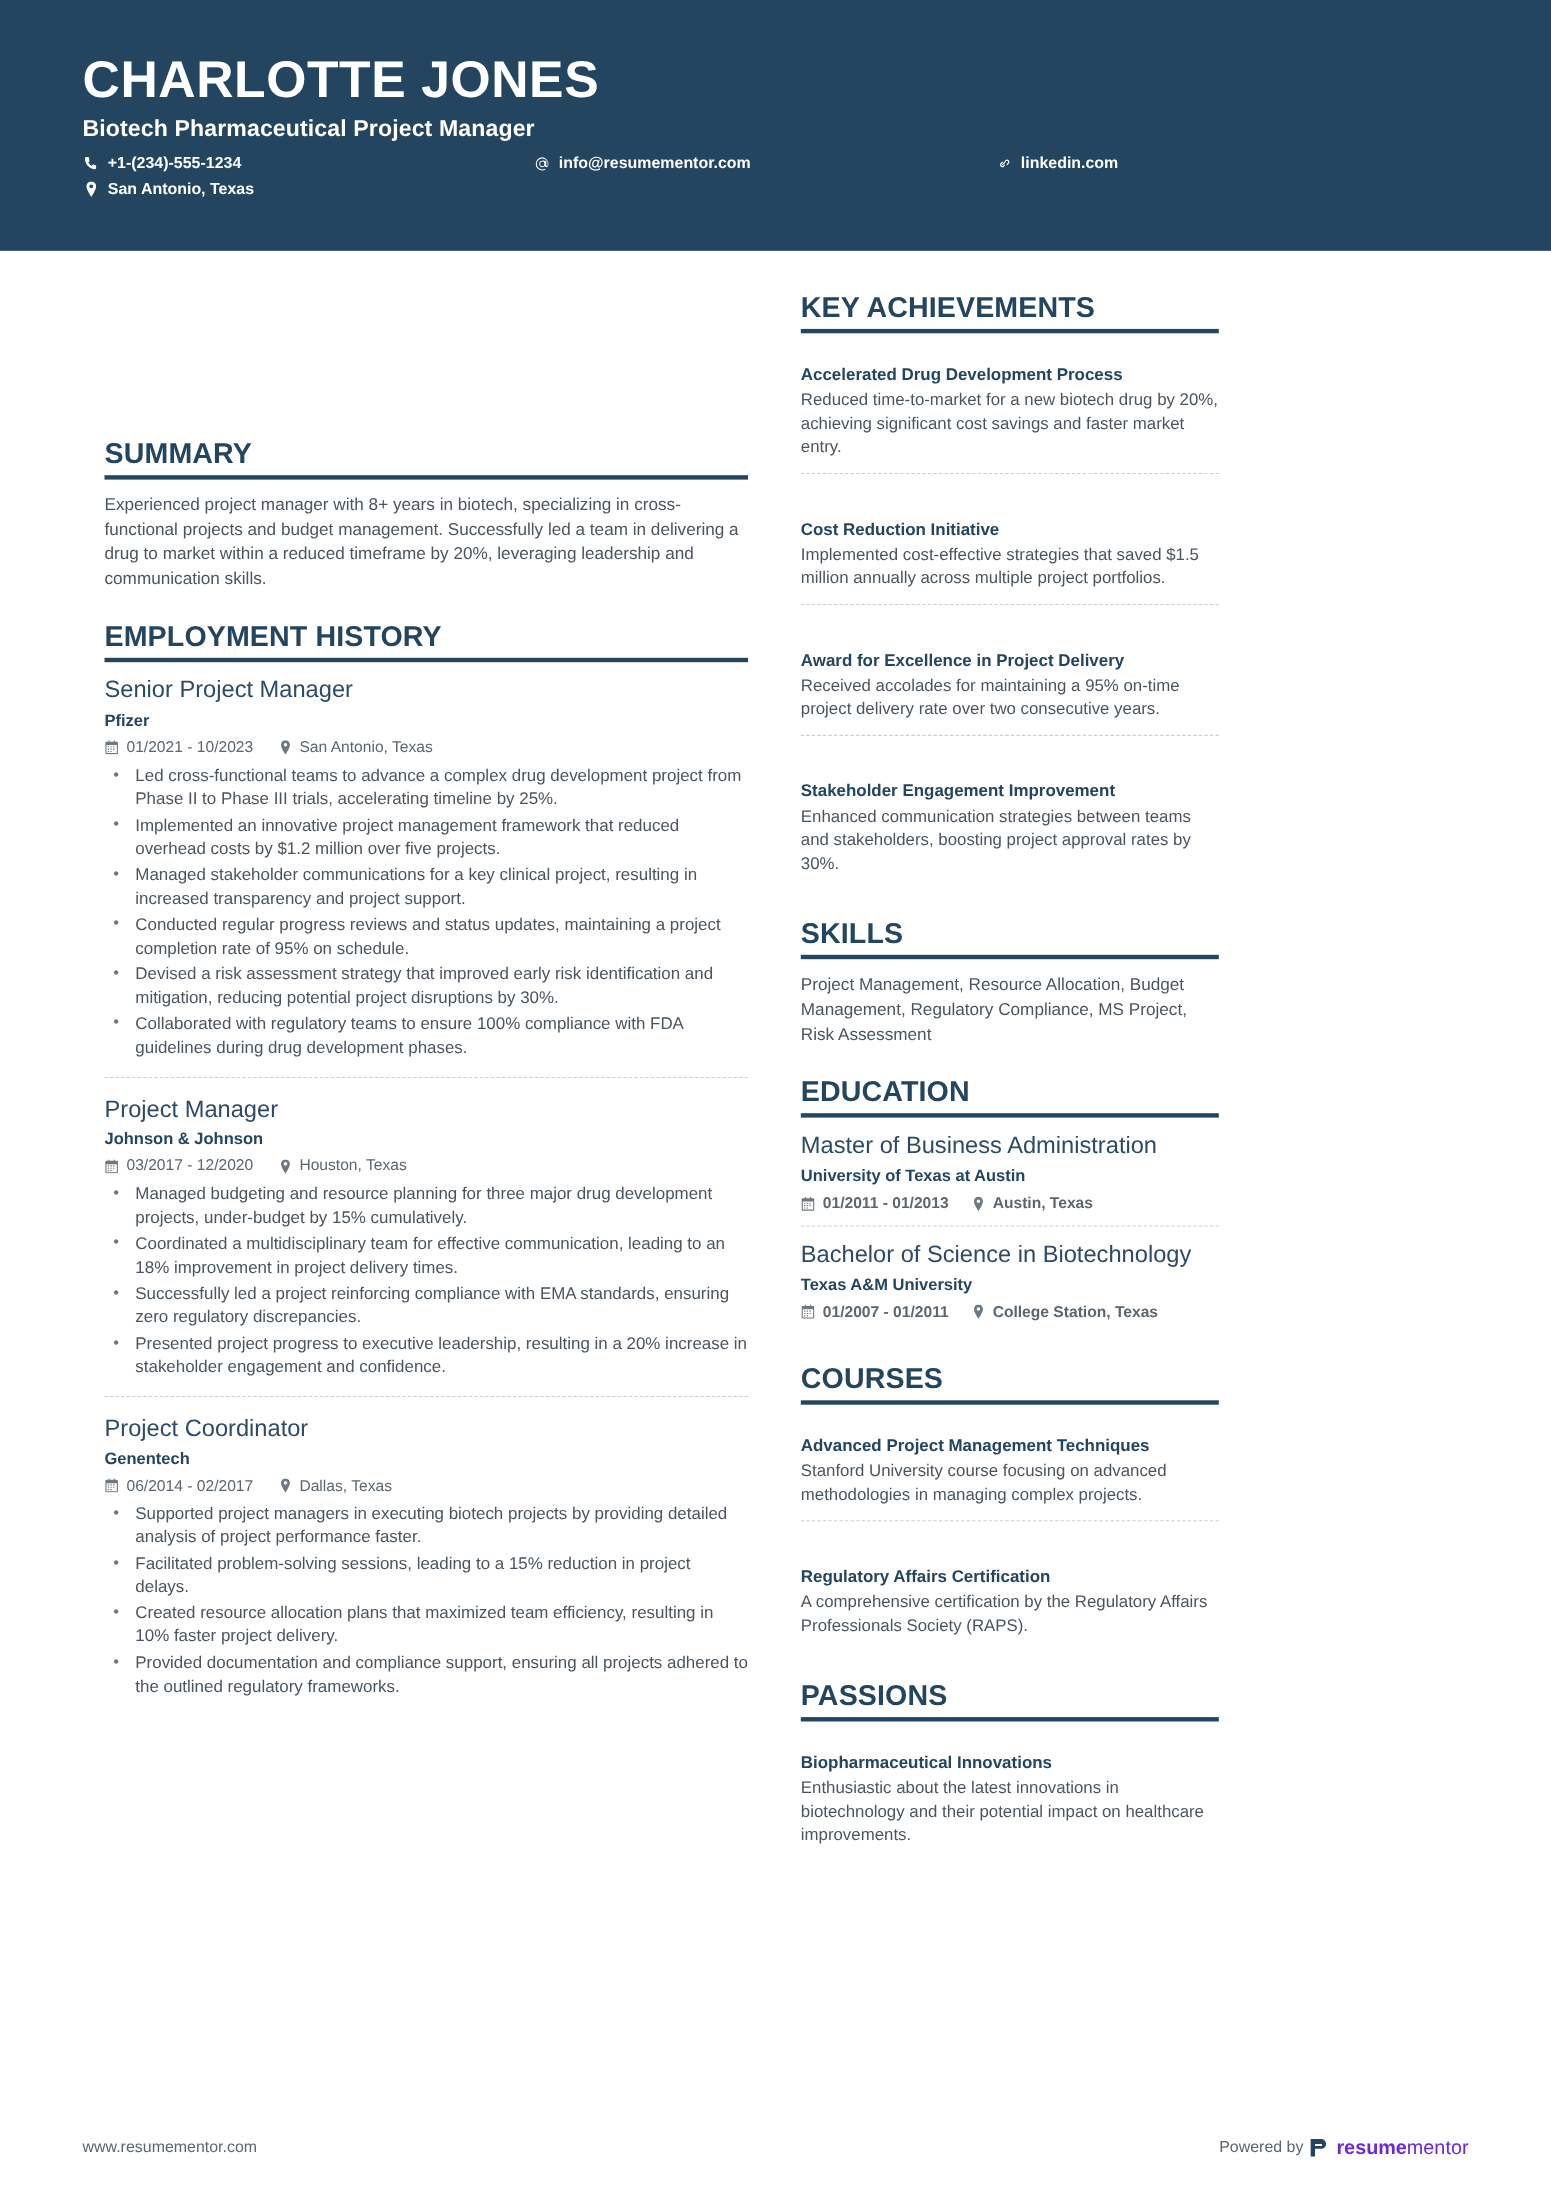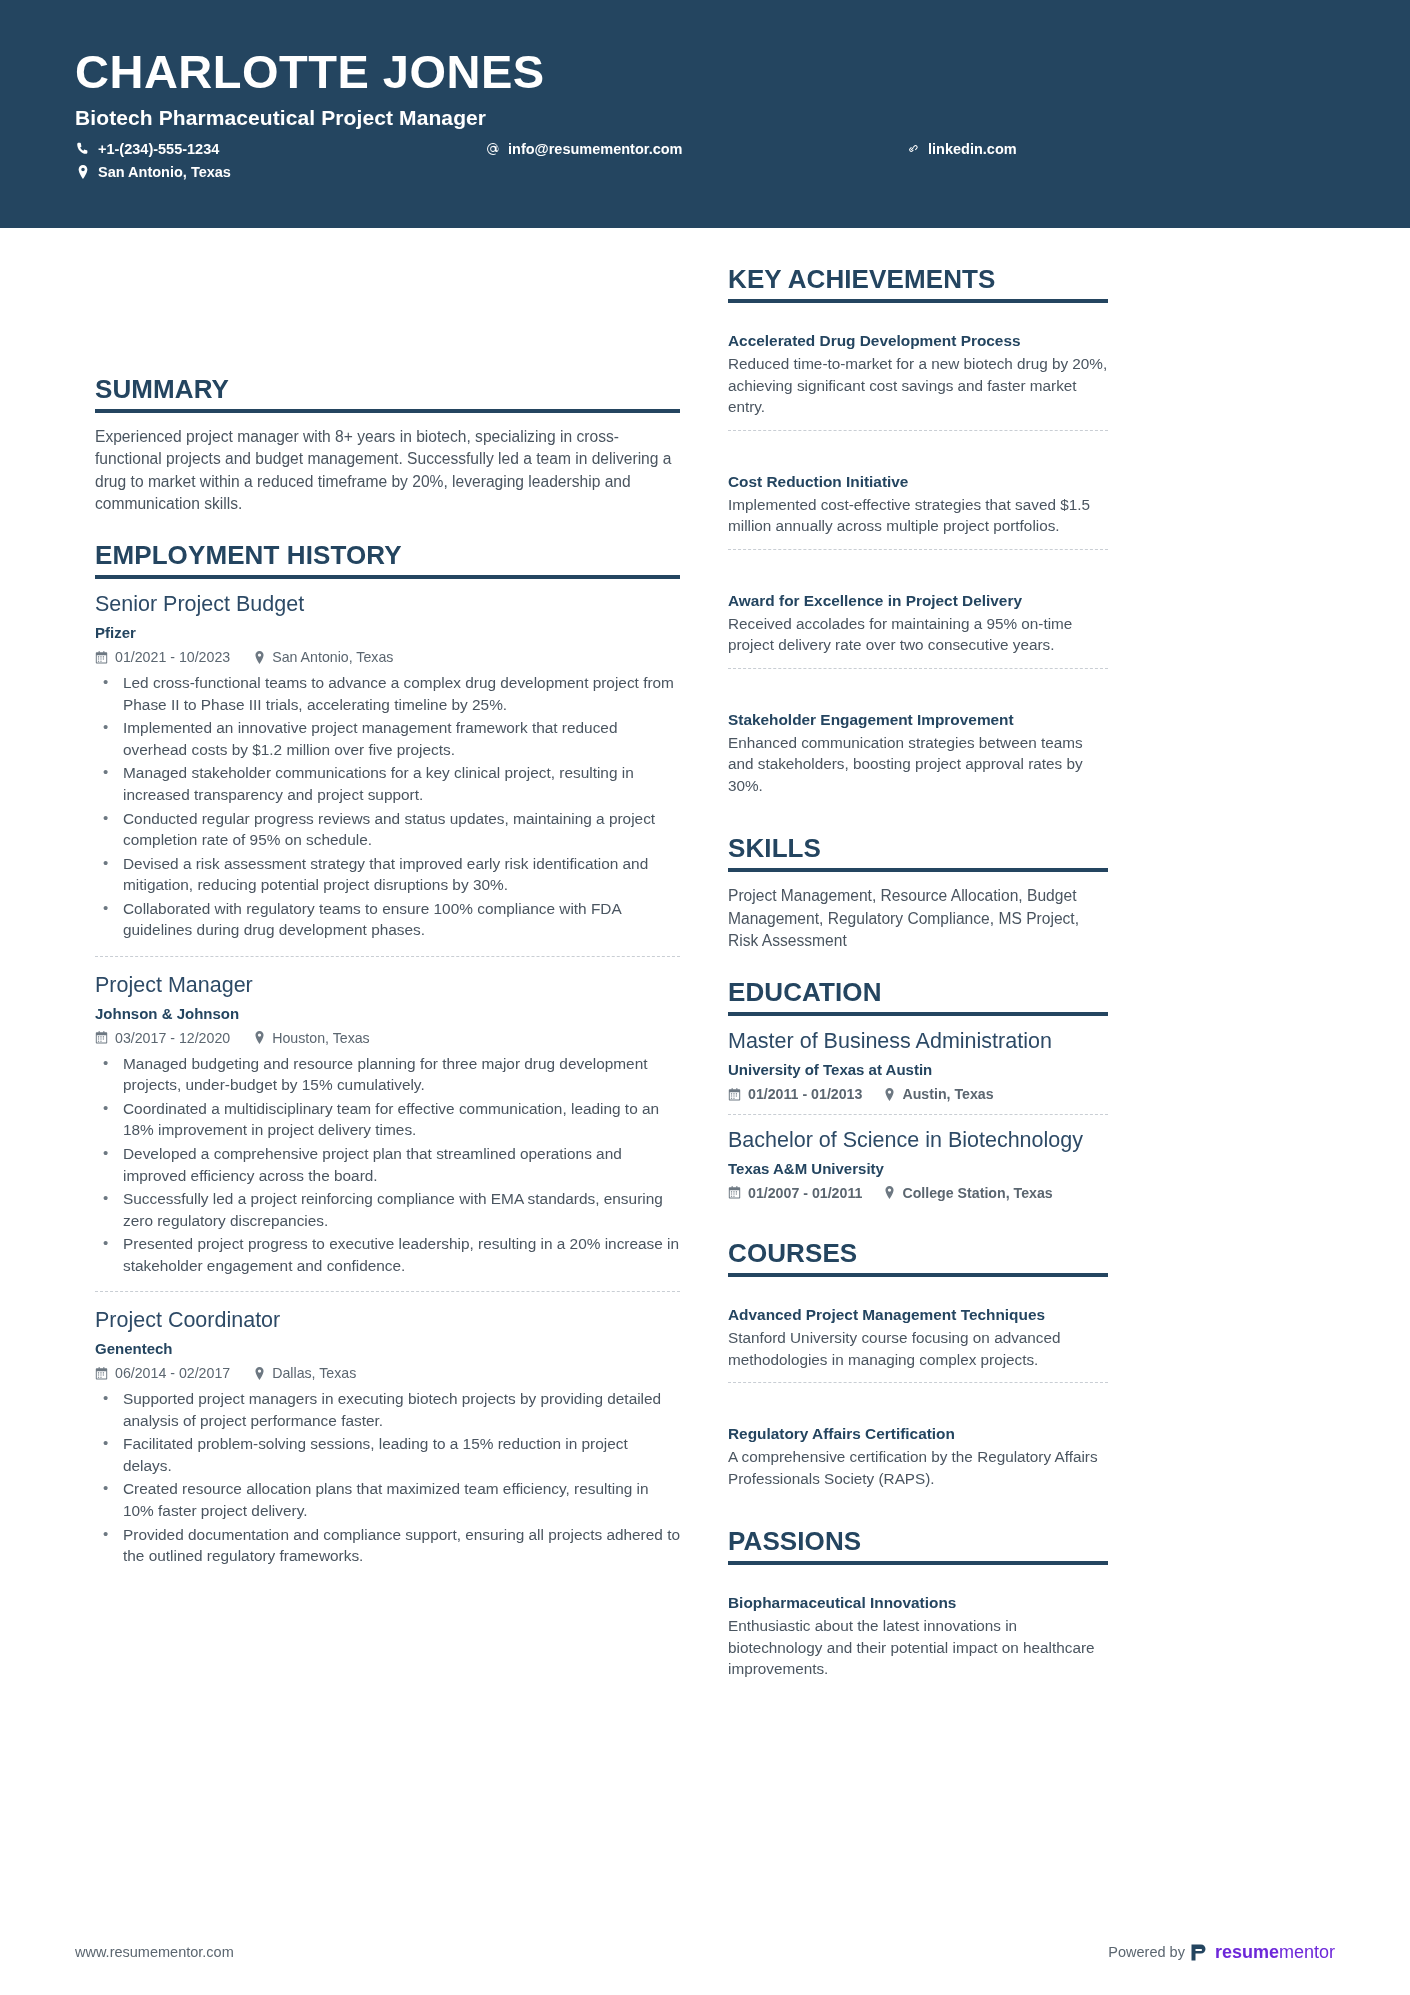--- a/index.html
+++ b/index.html
@@ -250,21 +250,21 @@
           <p class="para">Experienced project manager with 8+ years in biotech, specializing in cross-functional projects and budget management. Successfully led a team in delivering a drug to market within a reduced timeframe by 20%, leveraging leadership and communication skills.</p>
         </div>
       </div>
 
       <div class="sec">
         <div class="sec-title">EMPLOYMENT HISTORY</div>
         <div class="sec-rule"></div>
         <div class="sec-body">
 
           <div class="job">
-            <div class="job-title">Senior Project Budget</div>
+            <div class="job-title">Senior Project Manager</div>
             <div class="job-company">Pfizer</div>
             <div class="job-meta">
               <span class="meta-item">
                 <span>
                     <svg width="13" height="13" viewBox="0 0 16 16">
                       <path d="M4.5 0v1.5H2A1 1 0 0 0 1 2.5v12A1 1 0 0 0 2 15.5h12a1 1 0 0 0 1-1v-12a1 1 0 0 0-1-1h-2.5V0h-1.2v1.5H5.7V0H4.5zM2.2 5.3h11.6v9H2.2v-9zm1.4 1.3v1.3h1.5V6.6H3.6zm3 0v1.3h1.5V6.6H6.6zm3 0v1.3h1.5V6.6H9.6zm-6 2.7v1.3h1.5V9.3H3.6zm3 0v1.3h1.5V9.3H6.6zm3 0v1.3h1.5V9.3H9.6zm-6 2.6v1.3h1.5v-1.3H3.6zm3 0v1.3h1.5v-1.3H6.6z"></path>
                     </svg>
                   </span>
                 <span>01/2021 - 10/2023</span>
               </span>
@@ -304,21 +304,20 @@
                     <svg width="11" height="13" viewBox="0 0 12 16">
                       <path d="M6 0C3.2 0 1 2.2 1 5c0 3.8 5 11 5 11s5-7.2 5-11c0-2.8-2.2-5-5-5zm0 7a2 2 0 1 1 0-4 2 2 0 0 1 0 4z"></path>
                     </svg>
                   </span>
                 <span>Houston, Texas</span>
               </span>
             </div>
             <ul class="bullets">
               <li>Managed budgeting and resource planning for three major drug development projects, under-budget by 15% cumulatively.</li>
               <li>Coordinated a multidisciplinary team for effective communication, leading to an 18% improvement in project delivery times.</li>
-              <li>Developed a comprehensive project plan that streamlined operations and improved efficiency across the board.</li>
               <li>Successfully led a project reinforcing compliance with EMA standards, ensuring zero regulatory discrepancies.</li>
               <li>Presented project progress to executive leadership, resulting in a 20% increase in stakeholder engagement and confidence.</li>
             </ul>
           </div>
 
           <div class="job">
             <div class="job-title">Project Coordinator</div>
             <div class="job-company">Genentech</div>
             <div class="job-meta">
               <span class="meta-item">

